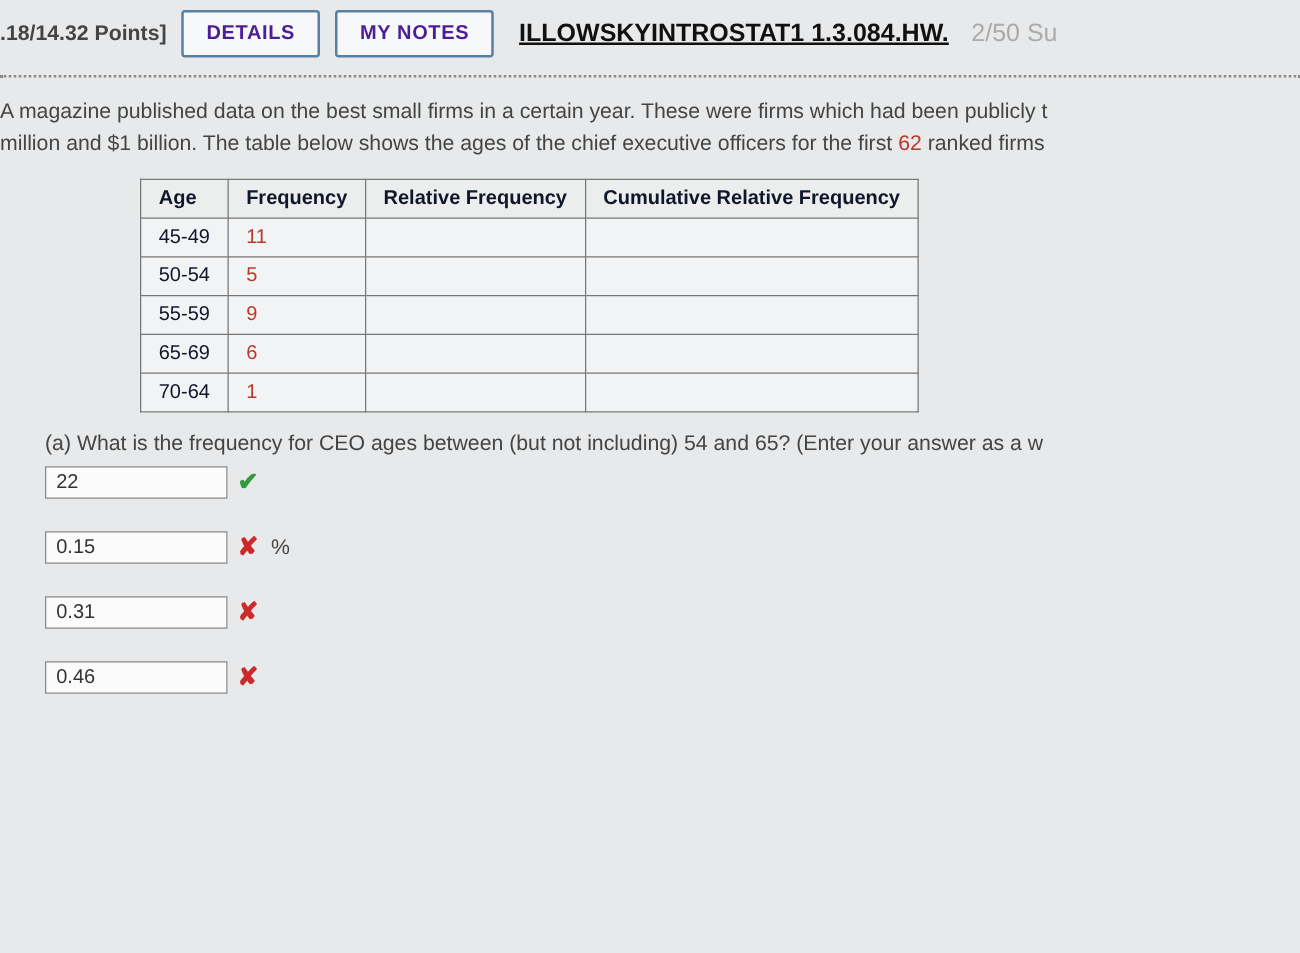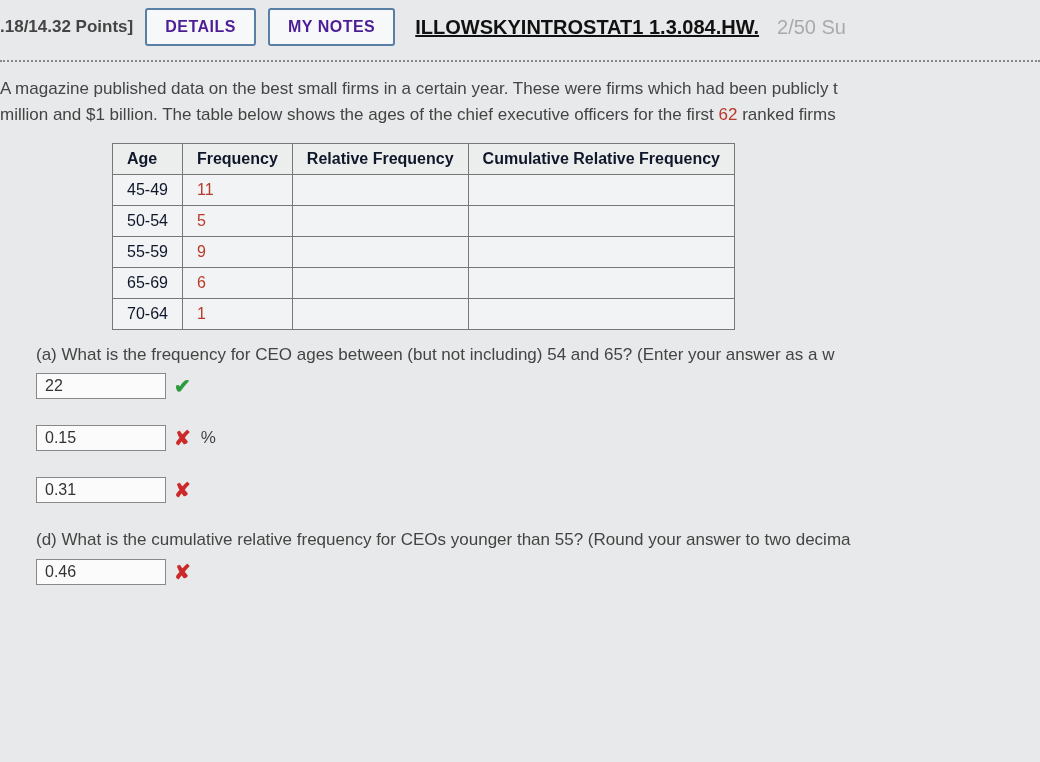--- a/index.html
+++ b/index.html
@@ -78,21 +78,21 @@
   .ans-row {
     display: flex;
     align-items: center;
     gap: 8px;
     margin-top: 4px;
   }
   .ans-input {
     border: 1.5px solid #888;
     background: #fbfbfb;
     padding: 3px 8px;
-    width: 130px;
+    width: 146px;
     font-size: 16px;
     font-family: inherit;
     color: #333;
   }
   .check {
     color: #2e9b3e;
     font-weight: bold;
     font-size: 20px;
   }
   .cross {
@@ -176,18 +176,17 @@
 </div>
 
 <div class="part">
   <div class="ans-row">
     <input class="ans-input" value="0.31" style="">
     <span class="cross">✘</span>
   </div>
 </div>
 
 <div class="part">
-  <span class="part-label">(d) What is the cumulative relative frequency for CEOs younger than 55? (Round your answer to two decima</span>
   <div class="ans-row">
     <input class="ans-input" value="0.46" style="">
     <span class="cross">✘</span>
   </div>
 </div>
 
 </body></html>

